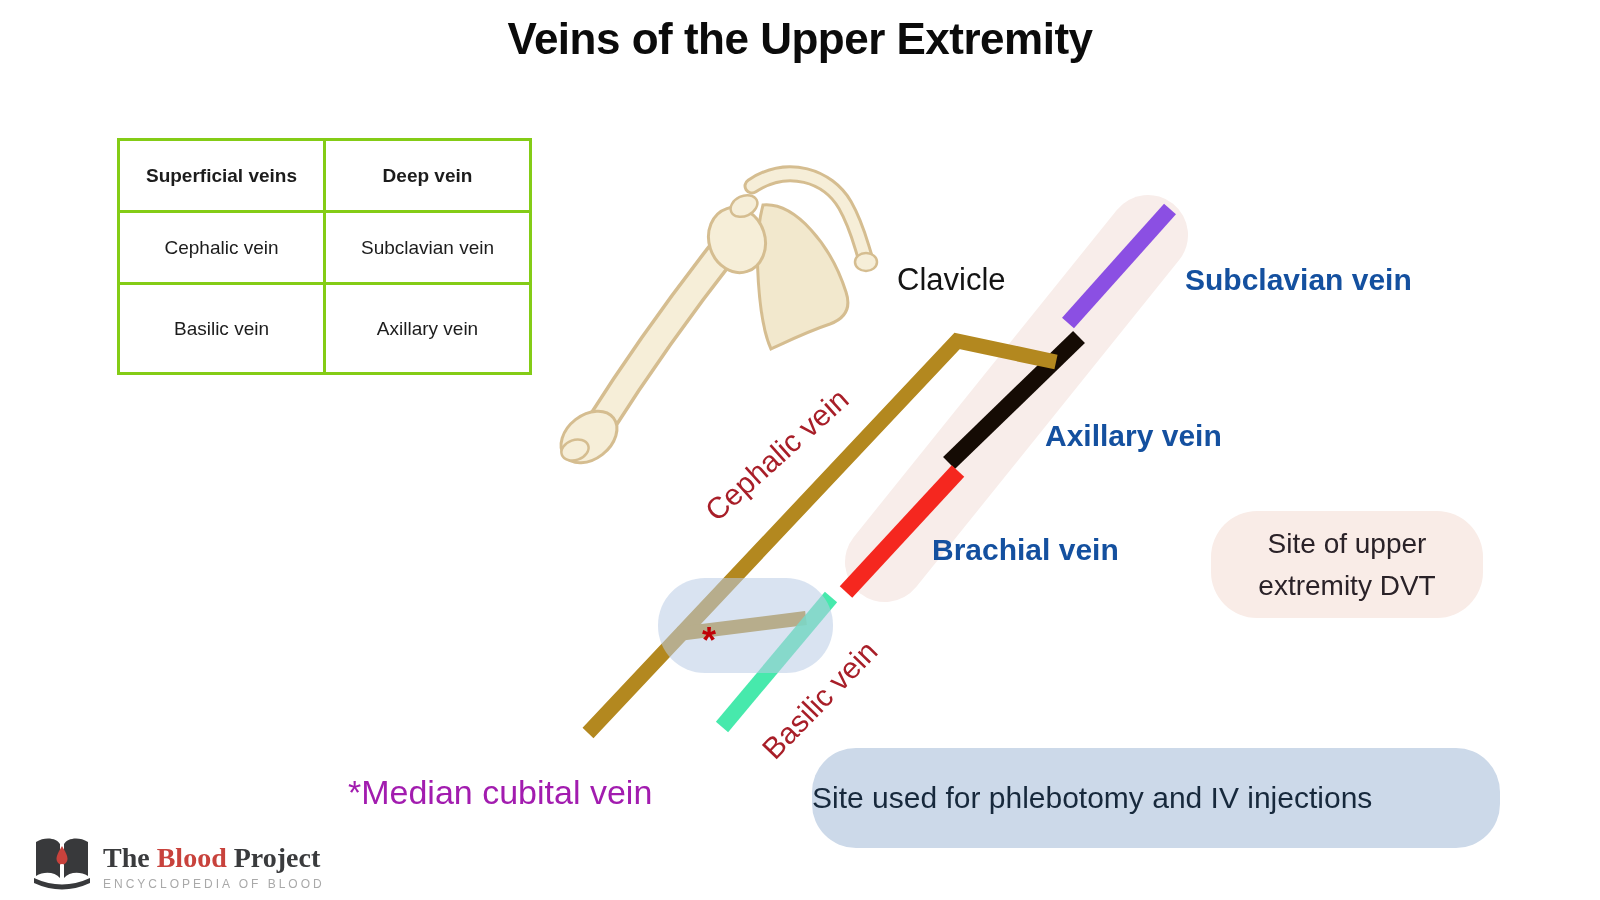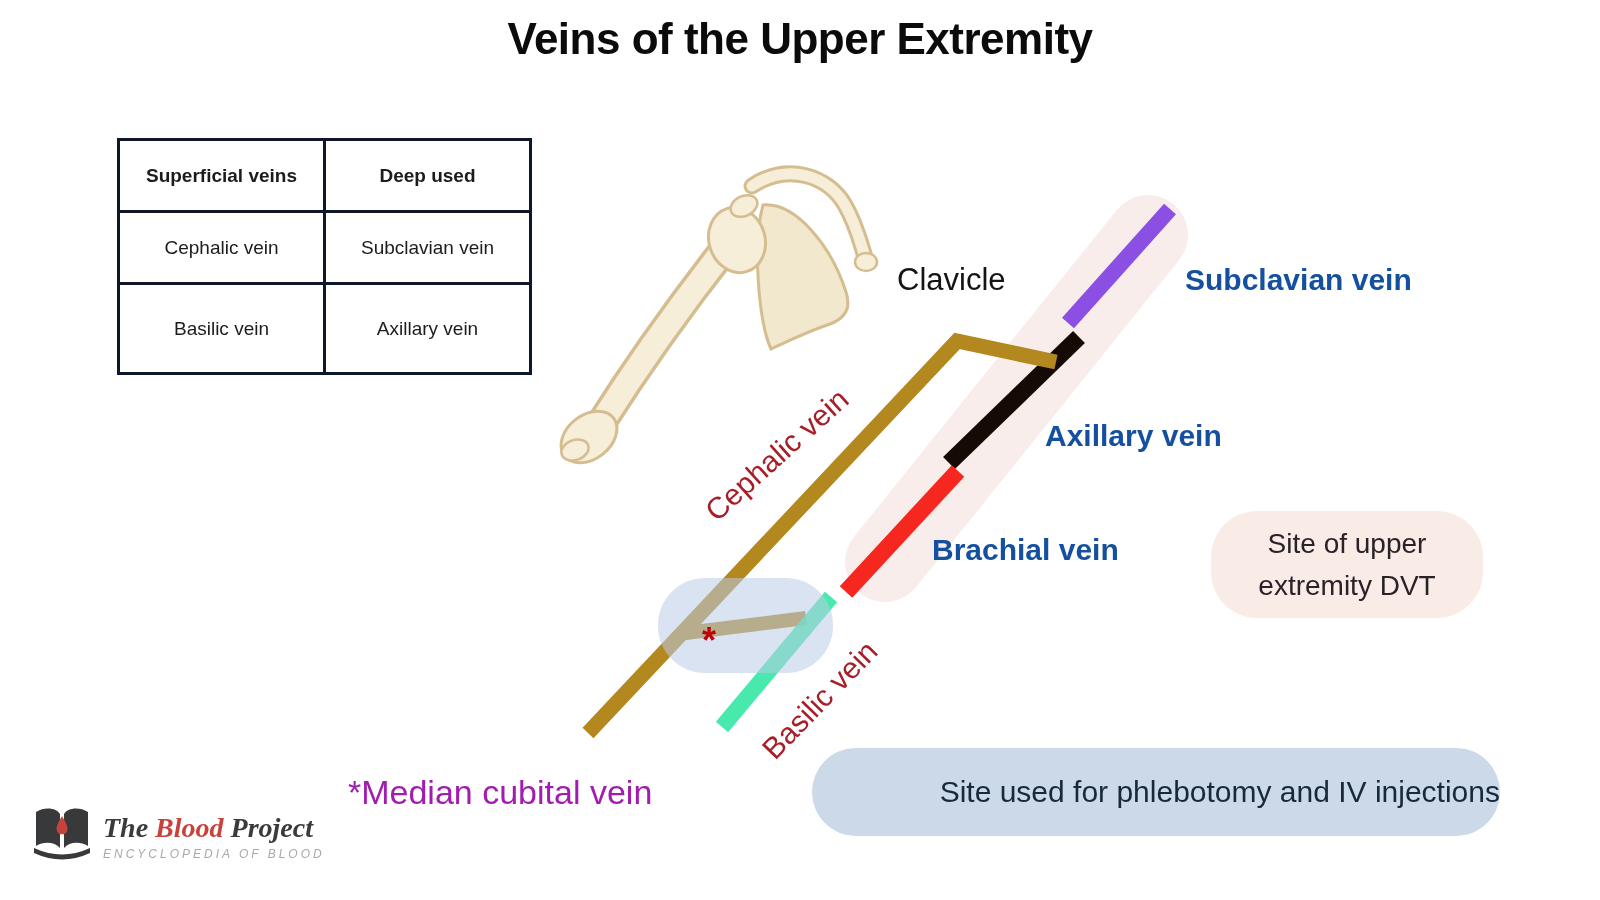--- a/index.html
+++ b/index.html
@@ -3,21 +3,21 @@
 <meta charset="utf-8">
 <style>
   html,body{margin:0;padding:0;background:#fff;}
   .canvas{position:relative;width:1600px;height:900px;background:#ffffff;overflow:hidden;
           font-family:"Liberation Sans","DejaVu Sans",sans-serif;}
   .title{position:absolute;top:14px;left:0;width:100%;text-align:center;
          font-size:44px;font-weight:800;letter-spacing:-0.5px;color:#0b0b0b;margin:0;}
   
   .vein-table{position:absolute;left:117px;top:138px;border-collapse:collapse;
               background:#fff;}
-  .vein-table th,.vein-table td{border:3px solid #0f172a;width:191px;text-align:center;
+  .vein-table th,.vein-table td{border:3px solid #84cc16;width:191px;text-align:center;
               color:#1c1c1c;font-size:19px;padding:0 6px;}
   .vein-table th{height:69px;font-weight:700;font-size:19px;}
   .vein-table td{height:69px;font-weight:400;}
   .vein-table tr:last-child td{height:87px;}
   
   .diagram-svg{position:absolute;left:0;top:0;width:1600px;height:900px;}
   
   .lbl{position:absolute;white-space:nowrap;}
   .italic-lbl{font-size:31px;color:#141414;}
   .deep-lbl{font-weight:700;font-size:30px;color:#14509f;}
@@ -25,46 +25,46 @@
   .clavicle-lbl{left:897px;top:262px;}
   .antecubital-lbl{left:333px;top:577px;}
   .subclavian-lbl{left:1185px;top:263px;}
   .axillary-lbl{left:1045px;top:419px;}
   .brachial-lbl{left:932px;top:533px;}
   .cephalic-lbl{left:777px;top:455px;transform:translate(-50%,-50%) rotate(-42deg);}
   .basilic-lbl{left:820px;top:700px;transform:translate(-50%,-50%) rotate(-46deg);}
   .asterisk-lbl{left:702px;top:620px;font-size:36px;font-weight:700;color:#c00308;}
   .median-lbl{left:348px;top:773px;font-size:34px;font-weight:500;color:#a21caf;}
   
-  .callout{position:absolute;display:flex;align-items:center;justify-content:flex-end;
+  .callout{position:absolute;display:flex;align-items:center;justify-content:flex-start;
            text-align:center;}
   .dvt-box{left:1211px;top:511px;width:272px;height:107px;border-radius:46px;
            background:#f9ece7;color:#2a2228;font-size:28px;line-height:1.5;}
-  .phleb-box{left:812px;top:748px;width:688px;height:88px;border-radius:44px;
+  .phleb-box{left:812px;top:748px;width:688px;height:100px;border-radius:44px;
            background:#ccd9e9;color:#17293c;font-size:30px;}
   
-  .logo{position:absolute;left:33px;top:804px;display:flex;align-items:flex-start;font-style:italic;}
+  .logo{position:absolute;left:33px;top:834px;display:flex;align-items:flex-start;}
   .logo-text{margin-left:12px;font-family:"Liberation Serif","DejaVu Serif",serif;}
   .logo-name{font-size:28px;font-weight:700;color:#3a3b3d;margin-top:8px;}
   .logo-name .blood{color:#c8423c;}
   .logo-tagline{font-family:"Liberation Sans",sans-serif;font-size:12px;letter-spacing:3px;
                 color:#a9a9a9;margin-top:3px;}
 </style>
 </head>
 <body>
 
 <div class="canvas">
 
   <h1 class="title">Veins of the Upper Extremity</h1>
 
   <table class="vein-table">
     <tbody>
         <tr>
       <th>Superficial veins</th>
-      <th>Deep used</th>
+      <th>Deep vein</th>
     </tr>
     <tr>
       <td>Cephalic vein</td>
       <td>Subclavian vein</td>
     </tr>
     <tr>
       <td>Basilic vein</td>
       <td>Axillary vein</td>
     </tr>
   </tbody>

